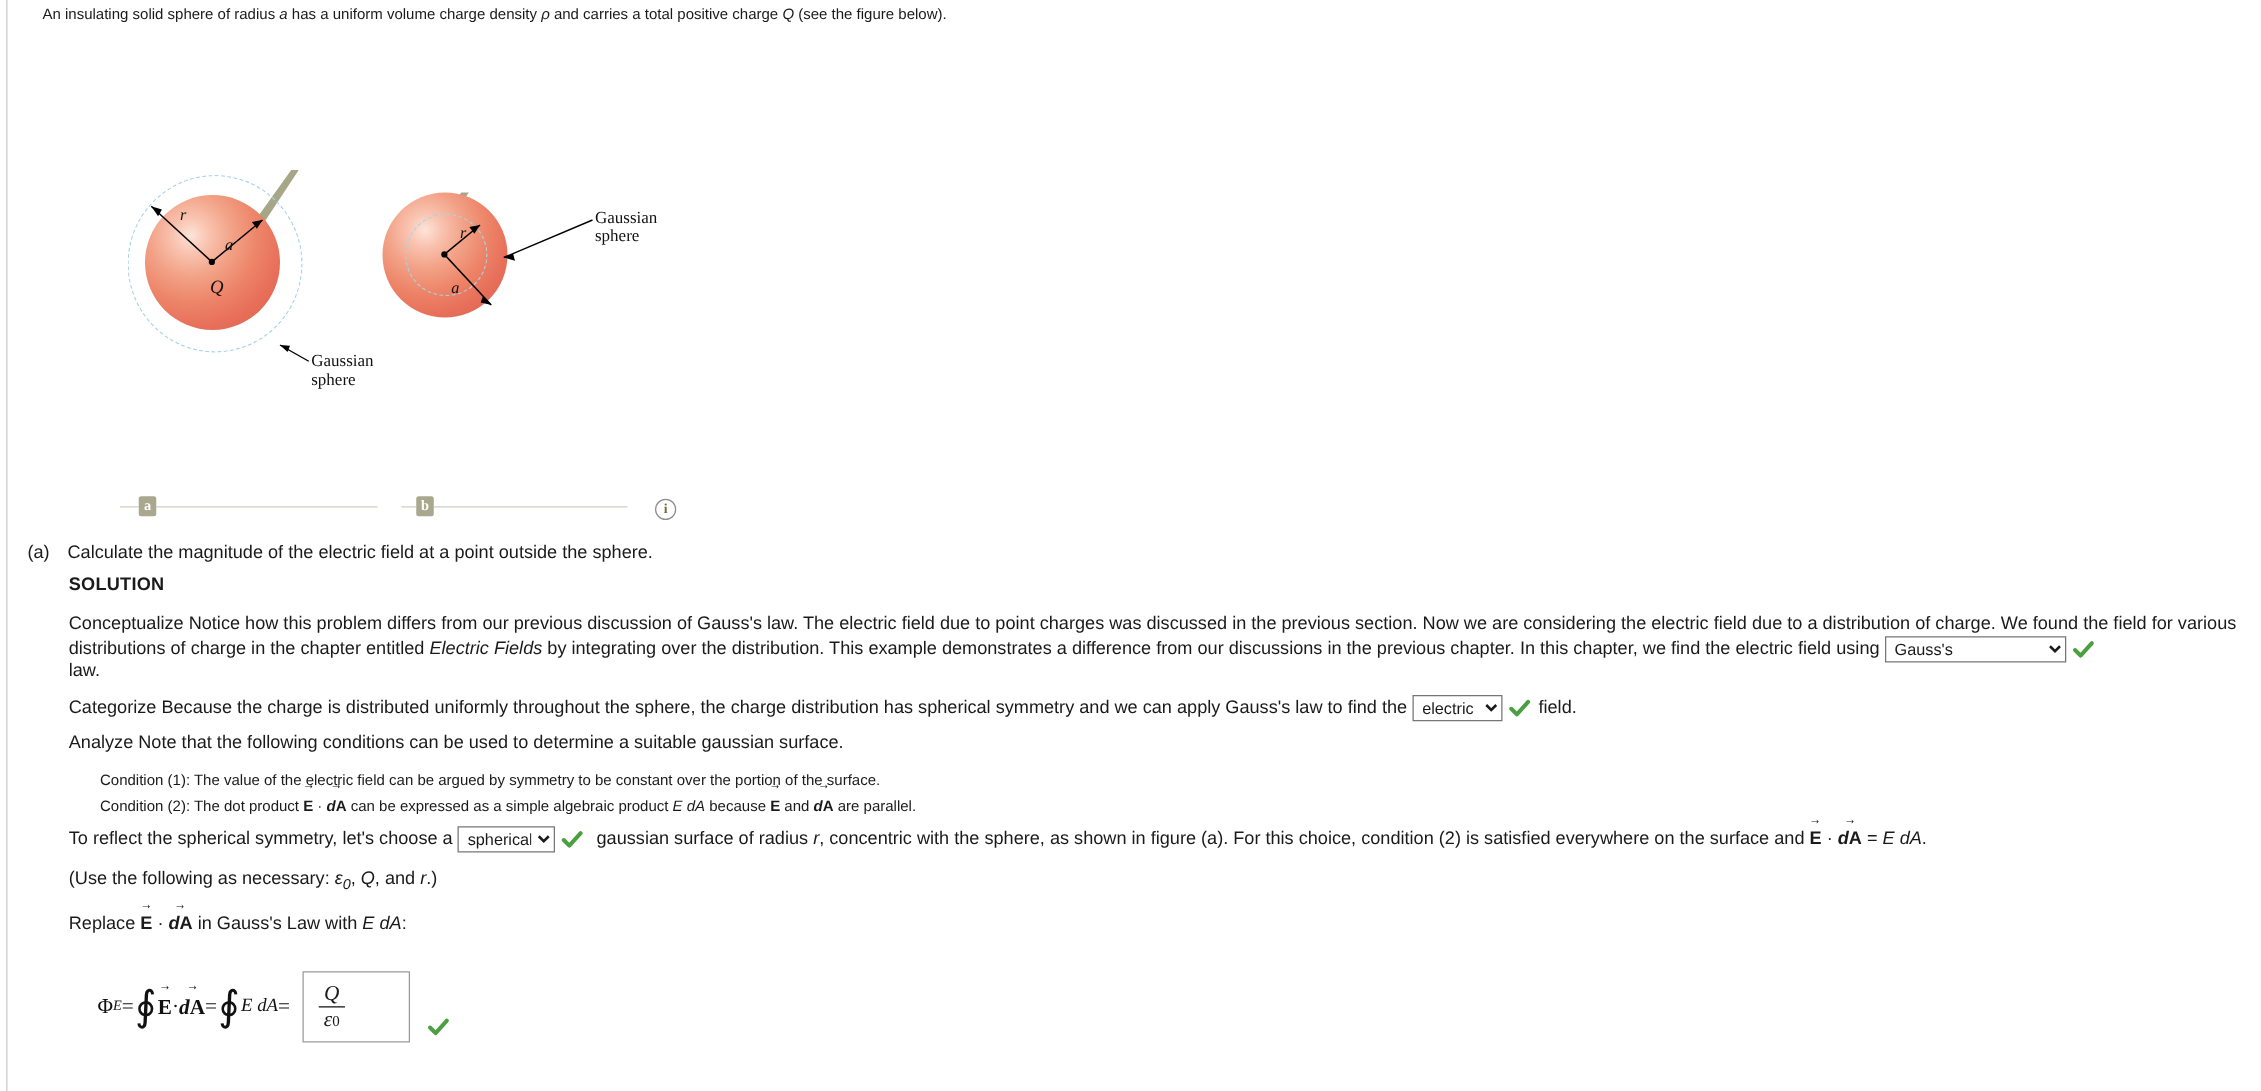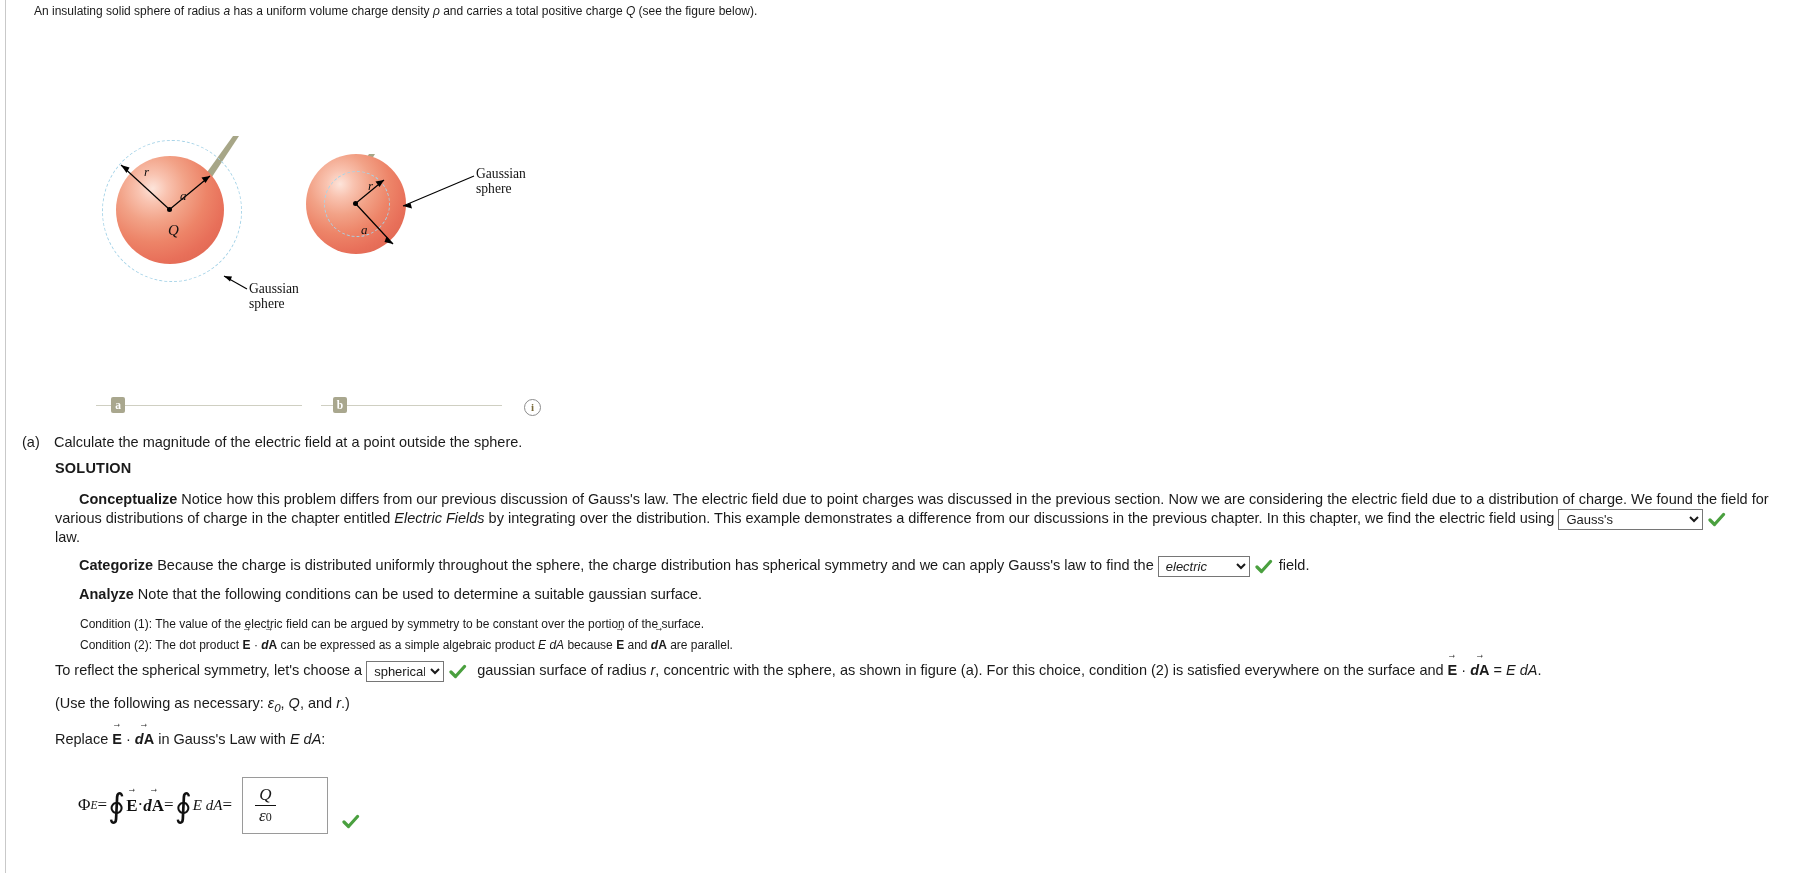--- a/index.html
+++ b/index.html
@@ -185,21 +185,21 @@
     letter-spacing: 0.2px;
   }
 
   .para {
     position: absolute;
     left: 55px;
     font-size: 14.5px;
     line-height: 19px;
     width: 1750px;
   }
-  .para b { font-weight: bold; margin-left: 24px; }
+  .para b { font-weight: normal; }
 
   #p-conceptualize { top: 56px; }
   #p-law           { top: 94px; }
   #p-categorize    { top: 122px; }
   #p-analyze       { top: 151px; }
 
   .cond {
     position: absolute;
     left: 80px;
     font-size: 12px;
@@ -220,21 +220,21 @@
     color: #1a1a1a;
     background: #ffffff;
     border: 1px solid #767676;
     border-radius: 0;
     padding: 1px 2px 1px 3px;
     height: 21px;
     vertical-align: middle;
     box-sizing: border-box;
   }
   .sel-wide   { width: 145px; }
-  .sel-mid    { width: 92px; font-style: italic; }
+  .sel-mid    { width: 72px; }
   .sel-narrow { width: 78px; }
 
   .check {
     display: inline-block;
     vertical-align: middle;
     width: 18px; height: 16px;
     position: relative;
     margin: 0 2px 0 5px;
   }
   .check svg { position: absolute; left: 0; top: 0; }

